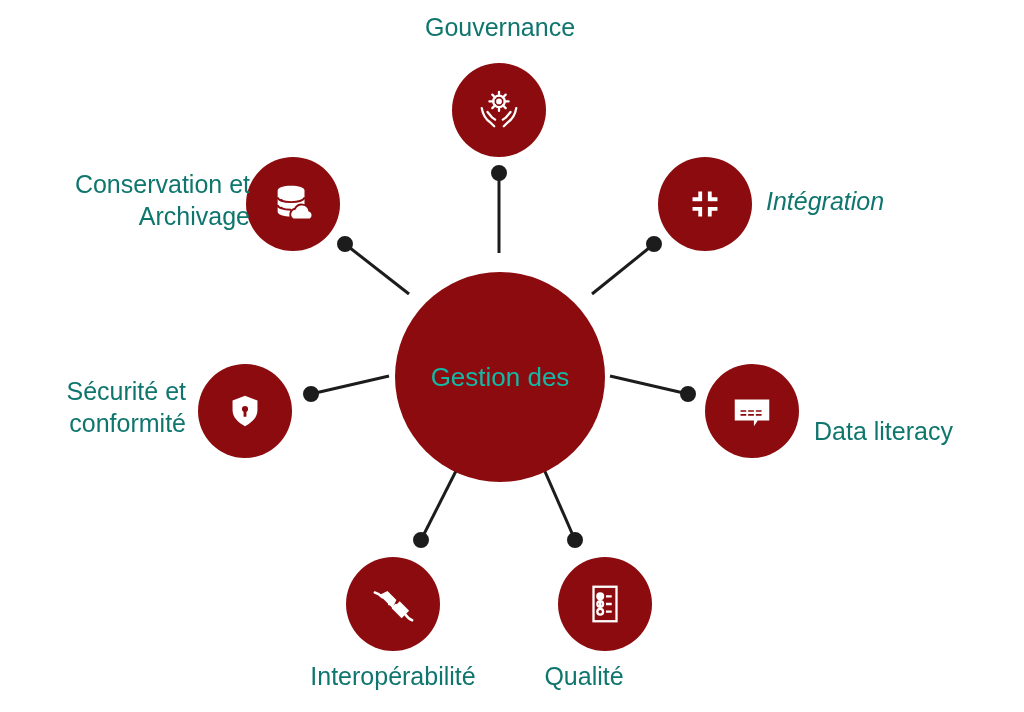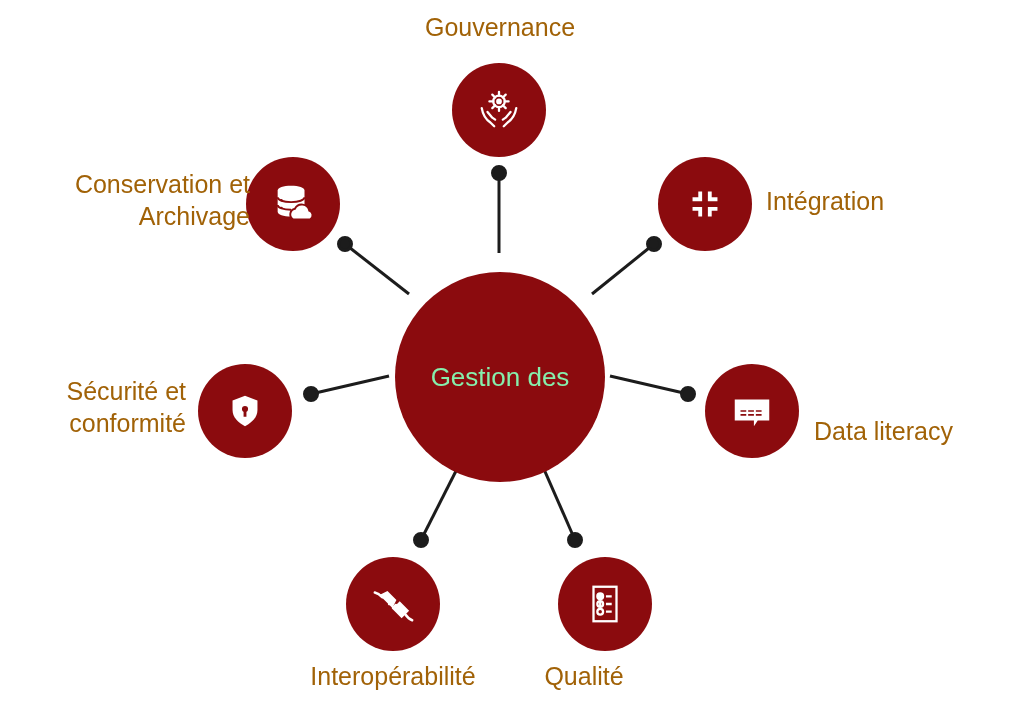--- a/index.html
+++ b/index.html
@@ -3,29 +3,29 @@
 <meta charset="utf-8">
 <style>
   html, body { margin:0; padding:0; background:#ffffff; }
   body { width:1024px; height:712px; position:relative; overflow:hidden;
          font-family:"Liberation Sans", sans-serif; color:#1c1c1c; }
   svg.lines { position:absolute; left:0; top:0; width:1024px; height:712px; }
   .center {
     position:absolute; left:395px; top:272px; width:210px; height:210px;
     border-radius:50%; background:#8b0b0e;
     display:flex; align-items:center; justify-content:center; text-align:center;
-    color:#86efac; font-size:26px; line-height:33px;
+    color:#14b8a6; font-size:26px; line-height:33px;
   }
   .center span { display:block; }
   .node {
     position:absolute; width:94px; height:94px; border-radius:50%;
     background:#8b0b0e; display:flex; align-items:center; justify-content:center;
   }
   .node svg { width:46px; height:46px; }
-  .label { position:absolute; font-size:25px; line-height:32px; color:#a16207; white-space:nowrap; }
+  .label { position:absolute; font-size:25px; line-height:32px; color:#0f766e; white-space:nowrap; }
   .label.right { text-align:right; }
   .label.center-t { text-align:center; }
 </style>
 </head>
 <body>
 
 <svg class="lines" viewBox="0 0 1024 712">
   <g stroke="#1c1c1c" stroke-width="3" fill="#1c1c1c">
     <line x1="499" y1="173" x2="499" y2="253"></line>
       <circle cx="499" cy="173" r="6.5"></circle>
@@ -62,21 +62,21 @@
 </div>
 
 <div class="node" style="left:658px;top:157px;">
   <svg viewBox="0 0 48 48" fill="#fff">
     <path d="M8 8l9 9 0-6 4 0 0 10-10 0 0-4 6 0-9-9z"></path>
     <path d="M40 8l-9 9 0-6-4 0 0 10 10 0 0-4-6 0 9-9z"></path>
     <path d="M8 40l9-9 0 6 4 0 0-10-10 0 0 4 6 0-9 9z"></path>
     <path d="M40 40l-9-9 0 6-4 0 0-10 10 0 0 4-6 0 9 9z"></path>
   </svg>
 </div>
-<div class="label" style="left:766px;top:185px;">Intégration</div>
+<div class="label" style="left:766px;top:185px;font-style:italic;">Intégration</div>
 
 <div class="node" style="left:705px;top:364px;">
   <svg viewBox="0 0 48 48">
     <path d="M6 12h36v22H30l-4 6v-6H6z" fill="#fff"></path>
     <path d="M12 24h6M20 24h6M28 24h6M12 28h6M20 28h6M28 28h6" stroke="#8b0b0e" stroke-width="1.8"></path>
   </svg>
 </div>
 <div class="label" style="left:814px;top:415px;">Data literacy</div>
 
 <div class="node" style="left:558px;top:557px;">

